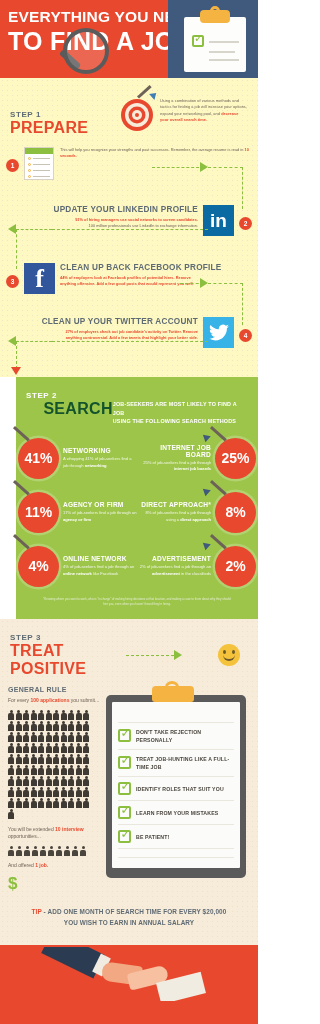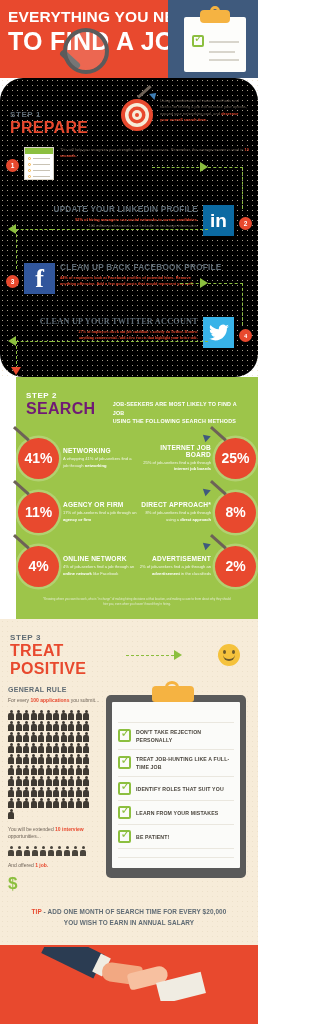--- a/index.html
+++ b/index.html
@@ -56,21 +56,21 @@
     position: absolute; left: 8px; top: 18px; width: 12px; height: 12px;
     border: 2px solid #8cbf3f; border-radius: 2px;
   }
   .hc-check:after {
     content: "✓"; position: absolute; left: 0px; top: -4px;
     font-size: 11px; color: #8cbf3f; line-height: 1;
   }
   .hc-line { position: absolute; height: 1.5px; background: #d8d5cc; left: 25px; }
 
   
-  .prepare { background: #000000; position: relative; padding-bottom: 14px; border-radius: 23px; }
+  .prepare { background: #fef9c3; position: relative; padding-bottom: 14px; }
   .prepare:before {
     content: ""; position: absolute; inset: 0;
     background-image: radial-gradient(#eadcc3 0.9px, transparent 1px);
     background-size: 5px 5px; opacity: .7; pointer-events: none;
   }
   .step-label { font-size: 8px; color: #5f6b74; letter-spacing: .6px; font-weight: bold; }
   .step-title { font-size: 16px; color: #e8492e; font-weight: bold; letter-spacing: .3px; }
   .prepare-head { display: flex; padding: 18px 10px 0 10px; position: relative; z-index: 2; }
   .prepare-head .txt { width: 110px; padding-top: 14px; }
   .intro-wrap { display: flex; gap: 6px; flex: 1; padding-top: 2px; }
@@ -141,21 +141,21 @@
     width: 0; height: 0; border-left: 5px solid transparent; border-right: 5px solid transparent;
     border-top: 8px solid #e8492e;
   }
   .conn { position: absolute; z-index: 1; }
 
   
   .search { background: #9dc54a; padding: 14px 0 12px 0; position: relative; margin-left: 16px; }
   .search-head { display: flex; padding: 0 10px; align-items: flex-start; }
   .search-head .lft { width: 88px; }
   .search .step-label { color: #fff; }
-  .search .step-title { color: #701a75; font-size: 16px; }
+  .search .step-title { color: #14532d; font-size: 16px; text-align: right; }
   .search-sub {
     font-size: 5.4px; color: #fff; font-weight: bold; line-height: 1.6;
     letter-spacing: .2px; padding-top: 9px;
   }
   .methods { margin-top: 12px; }
   .mrow { display: flex; align-items: center; padding: 0 2px; margin-bottom: 13px; }
   .mcell { flex: 1; display: flex; align-items: center; gap: 4px; }
   .mcell.rev { flex-direction: row-reverse; text-align: right; }
   .pct {
     width: 41px; height: 41px; border-radius: 50%; background: #e8492e;
@@ -387,21 +387,21 @@
           <b>anything offensive. Add a few good posts that would represent you well.</b>
         </div>
       </div>
     </div>
     <div class="conn dash-h" style="left:180px; top:20px; width:24px;"></div>
     <div class="conn arrow-r" style="left:200px; top:15px;"></div>
     <div class="conn dash-h" style="left:208px; top:20px; width:35px;"></div>
     <div class="conn dash-v" style="left:242px; top:20px; height:42px;"></div>
   </div>
 
-  <div class="srow" style="font-family:Liberation Serif, serif;">
+  <div class="srow" style="">
     <div class="srow-inner" style="flex-direction:row-reverse;">
       <div class="badge">4</div>
       <div class="sicon">
         <div class="sq sq-tw">
           <svg width="20" height="17" viewBox="0 0 24 20" aria-hidden="true">
             <path fill="#ffffff" d="M24 2.6a9.8 9.8 0 0 1-2.8.8A4.9 4.9 0 0 0 23.3.7a9.7 9.7 0 0 1-3.1 1.2A4.9 4.9 0 0 0 11.8 6a13.9 13.9 0 0 1-10-5.1 4.9 4.9 0 0 0 1.5 6.5A4.8 4.8 0 0 1 1 6.8v.1a4.9 4.9 0 0 0 3.9 4.8 4.9 4.9 0 0 1-2.2.1 4.9 4.9 0 0 0 4.6 3.4A9.8 9.8 0 0 1 0 17.3a13.8 13.8 0 0 0 7.5 2.2c9.1 0 14-7.5 14-14v-.7A10 10 0 0 0 24 2.6z"></path>
           </svg>
         </div>
       </div>
       <div class="stext align-right">

